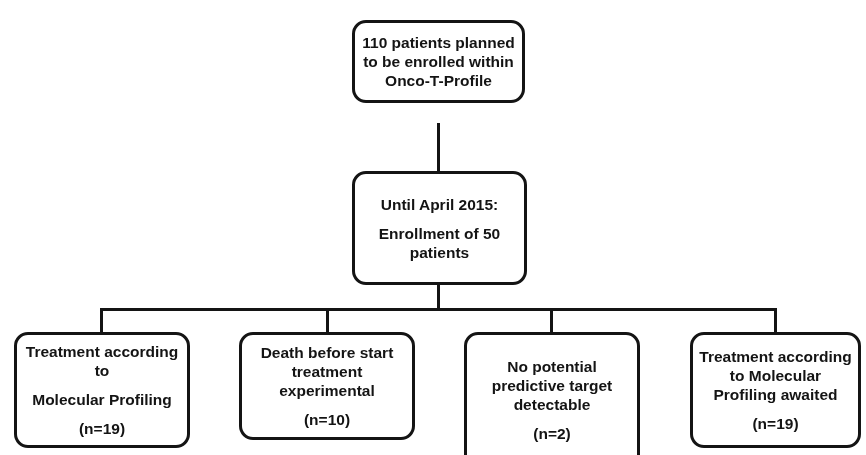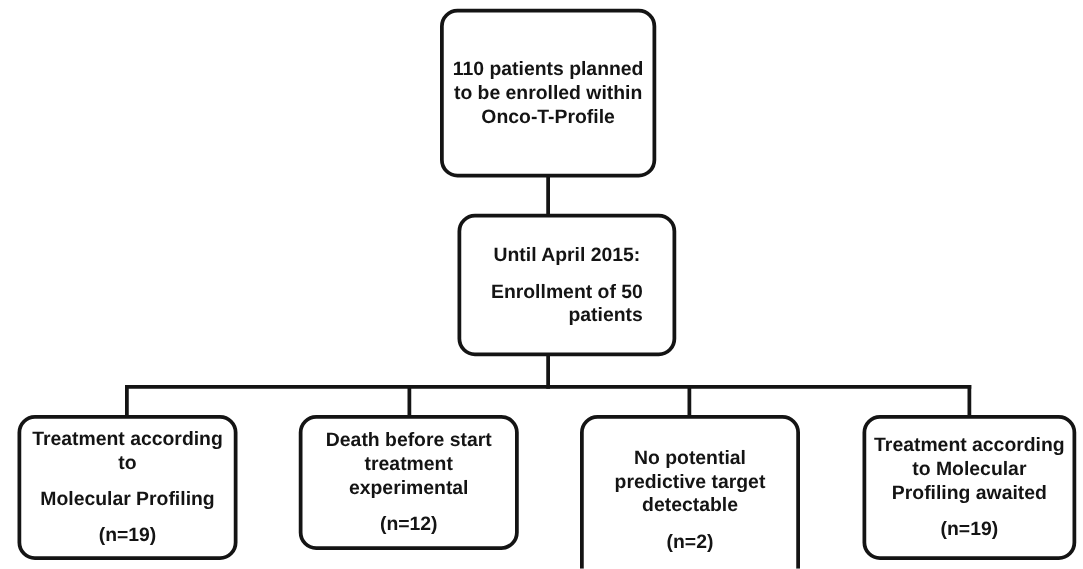--- a/index.html
+++ b/index.html
@@ -22,30 +22,30 @@
     align-items: center;
     justify-content: center;
     text-align: center;
     color: #141414;
     font-weight: bold;
     font-size: 15.5px;
     padding: 4px 6px;
     z-index: 2;
   }
   .para { display: block; }
-  .para + .para { margin-top: 10px; text-align: right; }
+  .para + .para { margin-top: 10px; }
   .line { line-height: 19px; white-space: nowrap; }
   .connector {
     position: absolute;
     background: #141414;
     z-index: 1;
   }
   
-  .box-top        { left: 352px; top: 7px;  width: 173px; height: 135px; }
-  .box-enrollment { left: 352px; top: 171px; width: 175px; height: 114px; margin-left: 14px; }
+  .box-top        { left: 352px; top: 20px;  width: 173px; height: 83px; }
+  .box-enrollment { left: 352px; top: 171px; width: 175px; height: 114px; }
   .box-outcome-1  { left: 14px;  top: 332px; width: 176px; height: 116px; }
   .box-outcome-2  { left: 239px; top: 332px; width: 176px; height: 108px; }
   .box-outcome-3  { left: 464px; top: 332px; width: 176px; height: 136px; }
   .box-outcome-4  { left: 690px; top: 332px; width: 171px; height: 116px; }
   
   .vline-top-mid  { left: 437px; top: 123px; width: 3px; height: 50px; }
   .vline-mid-h    { left: 437px; top: 283px; width: 3px; height: 28px; }
   .hline-branch   { left: 100px; top: 308px; width: 677px; height: 3px; }
   .stub-1         { left: 100px; top: 308px; width: 3px; height: 26px; }
   .stub-2         { left: 326px; top: 308px; width: 3px; height: 26px; }
@@ -96,21 +96,21 @@
     </span>
   </div>
 
   <div class="box box-outcome-2">
     <span class="para">
       <div class="line">Death before start</div>
       <div class="line">treatment</div>
       <div class="line">experimental</div>
     </span>
     <span class="para">
-      <div class="line">(n=12)</div>
+      <div class="line">(n=10)</div>
     </span>
   </div>
 
   <div class="box box-outcome-3">
     <span class="para">
       <div class="line">No potential</div>
       <div class="line">predictive target</div>
       <div class="line">detectable</div>
     </span>
     <span class="para">

